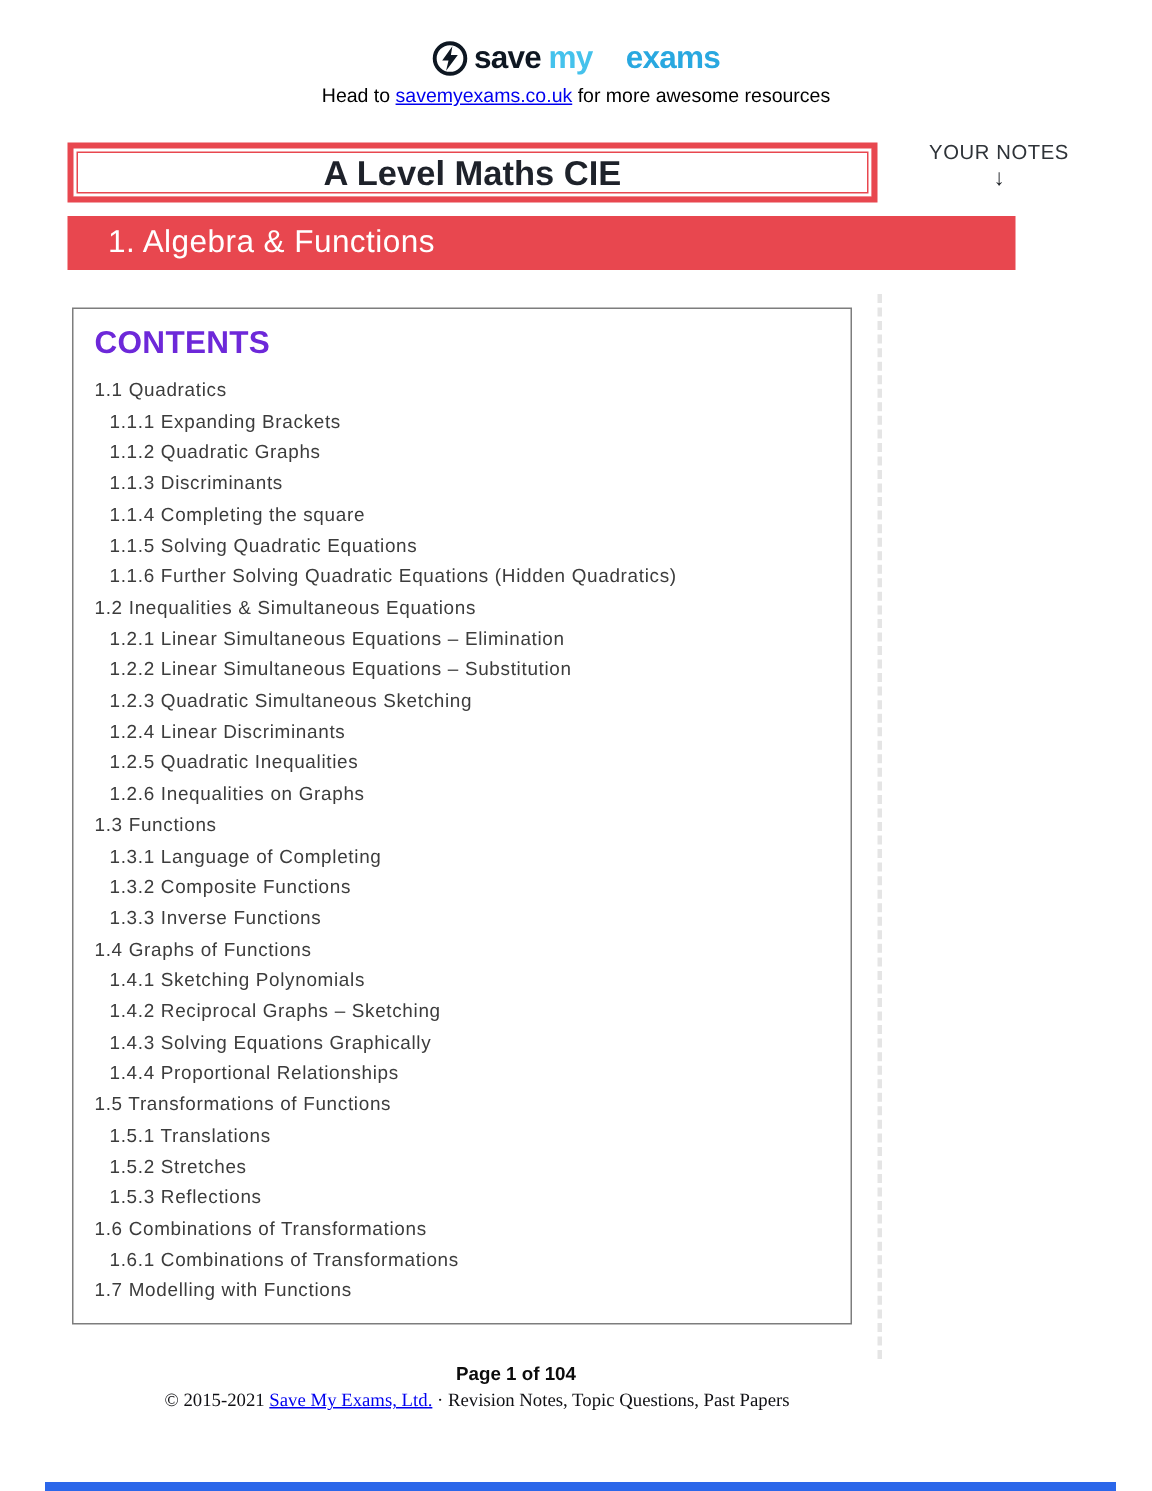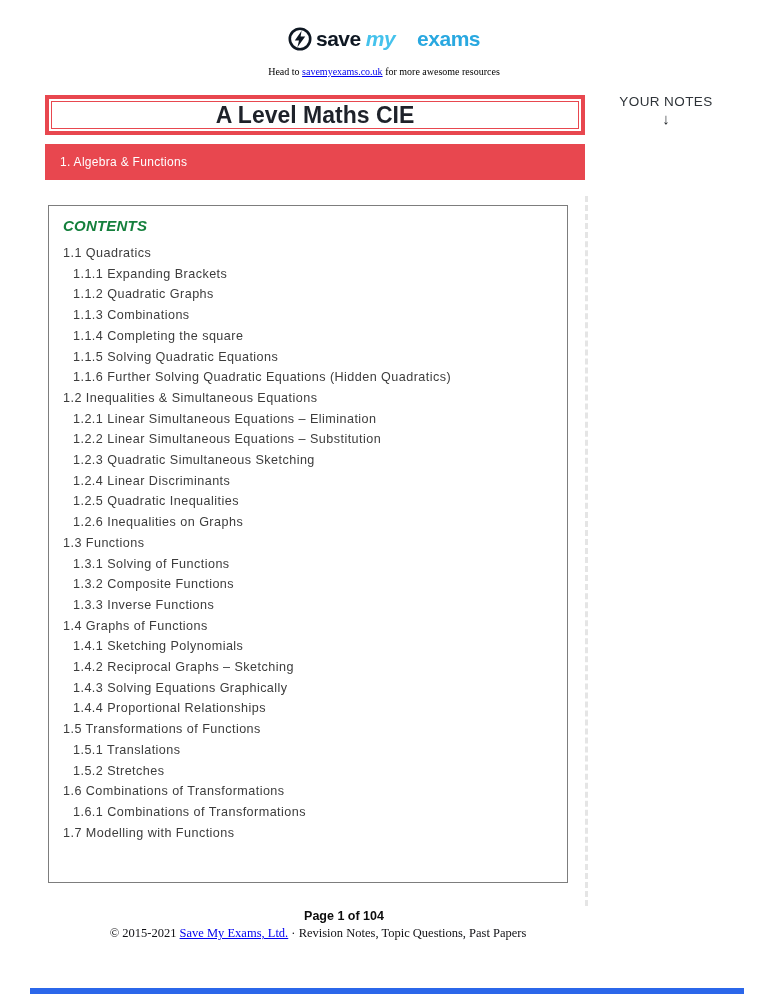--- a/index.html
+++ b/index.html
@@ -5,50 +5,50 @@
   html,body{margin:0;padding:0;background:#ffffff;}
   .page{position:relative;width:768px;height:994px;background:#ffffff;overflow:hidden;
         font-family:"Liberation Sans",sans-serif;}
 
   
   .top{position:absolute;top:26px;left:0;width:768px;text-align:center;}
   .logo{display:flex;justify-content:center;align-items:center;gap:2px;height:26px;}
   .logo svg{display:block;}
   .logo-text{font-weight:bold;font-size:21px;letter-spacing:-0.5px;line-height:26px;}
   .logo-save{color:#0e1722;margin-left:2px;}
-  .logo-my{color:#45c2ec;margin-left:3px;font-style:italic;}
+  .logo-my{color:#45c2ec;margin-left:3px;}
   .logo-exams{color:#29a8e0;margin-left:20px;}
-  .tagline{margin-top:14px;font-family:Liberation Serif, serif;font-size:10px;color:#000000;}
+  .tagline{margin-top:4px;font-family:Liberation Sans, sans-serif;font-size:13px;color:#000000;}
   .tagline a{color:#0000ee;text-decoration:underline;cursor:pointer;}
 
   
   .title-box{position:absolute;left:45px;top:95px;width:540px;height:40px;box-sizing:border-box;
              border:4px solid #e8474f;
              box-shadow:inset 0 0 0 2px #ffffff, inset 0 0 0 3px #e8474f;
              display:flex;align-items:center;justify-content:center;background:#ffffff;}
   .title-box h1{margin:0;font-size:23px;font-weight:bold;color:#1e222a;letter-spacing:0;}
 
   
-  .banner{position:absolute;left:45px;top:144px;width:540px;height:36px;box-sizing:border-box;
-          background:#e8474f;color:#ffffff;display:flex;align-items:center;padding-left:15px;
-          font-size:12px;letter-spacing:0.3px;}
+  .banner{position:absolute;left:45px;top:144px;width:632px;height:36px;box-sizing:border-box;
+          background:#e8474f;color:#ffffff;display:flex;align-items:center;padding-left:27px;
+          font-size:21px;letter-spacing:0.3px;}
 
   
   .your-notes{position:absolute;left:601px;top:94px;width:130px;text-align:center;color:#2e3338;}
   .your-notes .label{font-size:13.5px;letter-spacing:0.4px;}
   .your-notes .arrow{font-size:15px;margin-top:1px;font-weight:bold;color:#23272c;}
 
   
   .divider{position:absolute;left:585px;top:196px;height:710px;width:0;
            border-left:3px dashed #e5e5e5;}
 
   
   .contents-box{position:absolute;left:48px;top:205px;width:520px;height:678px;box-sizing:border-box;
                 border:1px solid #7d7d7d;background:#ffffff;padding:11px 8px 0 14px;}
-  .contents-box h2{margin:0 0 9px 0;font-size:15px;font-weight:bold;color:#15803d;letter-spacing:0.2px;font-style:italic;}
+  .contents-box h2{margin:0 0 9px 0;font-size:21px;font-weight:bold;color:#6d28d9;letter-spacing:0.2px;}
   .toc-item{font-size:12.6px;color:#3c3c3c;line-height:20.7px;letter-spacing:0.45px;white-space:nowrap;}
   .toc-item.level-2{padding-left:10px;}
 
   
   .page-info{position:absolute;left:0;top:909px;width:688px;text-align:center;
              font-size:12.5px;font-weight:bold;color:#0c0c0c;}
   .copyright{position:absolute;left:0;top:926px;width:636px;text-align:center;
              font-family:"Liberation Serif",serif;font-size:12.5px;color:#101014;}
   .copyright a{color:#0000ee;text-decoration:underline;cursor:pointer;}
 
@@ -93,43 +93,44 @@
   </aside>
 
   <div class="divider"></div>
 
   <section class="contents-box">
     <h2>CONTENTS</h2>
     <div class="toc">
         <div class="toc-item level-1">1.1 Quadratics</div>
         <div class="toc-item level-2">1.1.1 Expanding Brackets</div>
         <div class="toc-item level-2">1.1.2 Quadratic Graphs</div>
-        <div class="toc-item level-2">1.1.3 Combinations</div>
+        <div class="toc-item level-2">1.1.3 Discriminants</div>
         <div class="toc-item level-2">1.1.4 Completing the square</div>
         <div class="toc-item level-2">1.1.5 Solving Quadratic Equations</div>
         <div class="toc-item level-2">1.1.6 Further Solving Quadratic Equations (Hidden Quadratics)</div>
         <div class="toc-item level-1">1.2 Inequalities &amp; Simultaneous Equations</div>
         <div class="toc-item level-2">1.2.1 Linear Simultaneous Equations – Elimination</div>
         <div class="toc-item level-2">1.2.2 Linear Simultaneous Equations – Substitution</div>
         <div class="toc-item level-2">1.2.3 Quadratic Simultaneous Sketching</div>
         <div class="toc-item level-2">1.2.4 Linear Discriminants</div>
         <div class="toc-item level-2">1.2.5 Quadratic Inequalities</div>
         <div class="toc-item level-2">1.2.6 Inequalities on Graphs</div>
         <div class="toc-item level-1">1.3 Functions</div>
-        <div class="toc-item level-2">1.3.1 Solving of Functions</div>
+        <div class="toc-item level-2">1.3.1 Language of Completing</div>
         <div class="toc-item level-2">1.3.2 Composite Functions</div>
         <div class="toc-item level-2">1.3.3 Inverse Functions</div>
         <div class="toc-item level-1">1.4 Graphs of Functions</div>
         <div class="toc-item level-2">1.4.1 Sketching Polynomials</div>
         <div class="toc-item level-2">1.4.2 Reciprocal Graphs – Sketching</div>
         <div class="toc-item level-2">1.4.3 Solving Equations Graphically</div>
         <div class="toc-item level-2">1.4.4 Proportional Relationships</div>
         <div class="toc-item level-1">1.5 Transformations of Functions</div>
         <div class="toc-item level-2">1.5.1 Translations</div>
         <div class="toc-item level-2">1.5.2 Stretches</div>
+        <div class="toc-item level-2">1.5.3 Reflections</div>
         <div class="toc-item level-1">1.6 Combinations of Transformations</div>
         <div class="toc-item level-2">1.6.1 Combinations of Transformations</div>
         <div class="toc-item level-1">1.7 Modelling with Functions</div>
       </div>
   </section>
 
   <div class="page-info">Page 1 of 104</div>
 
   <div class="copyright">
     <span>© 2015-2021</span>

